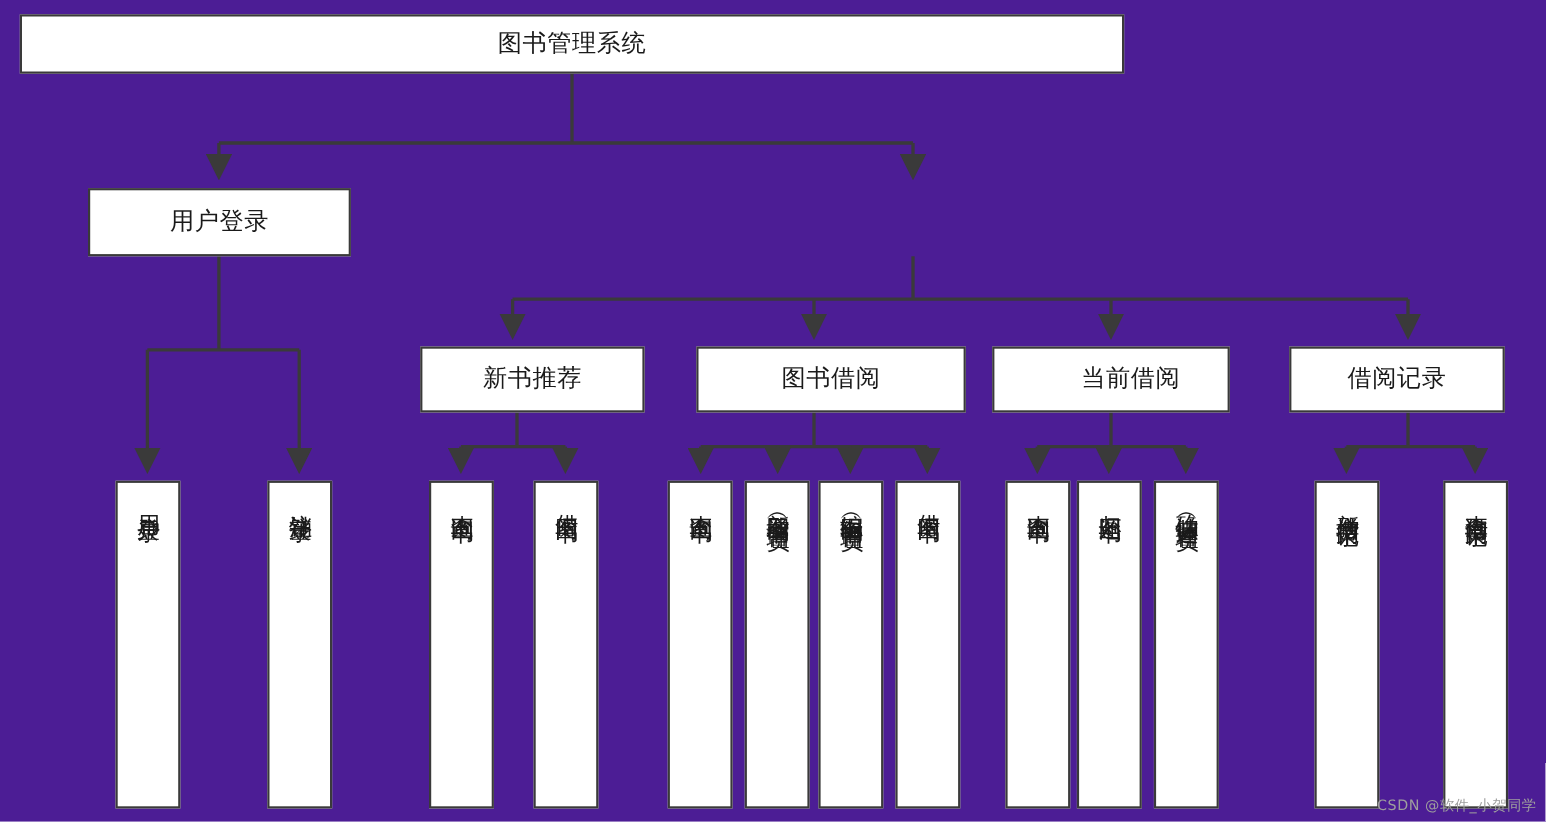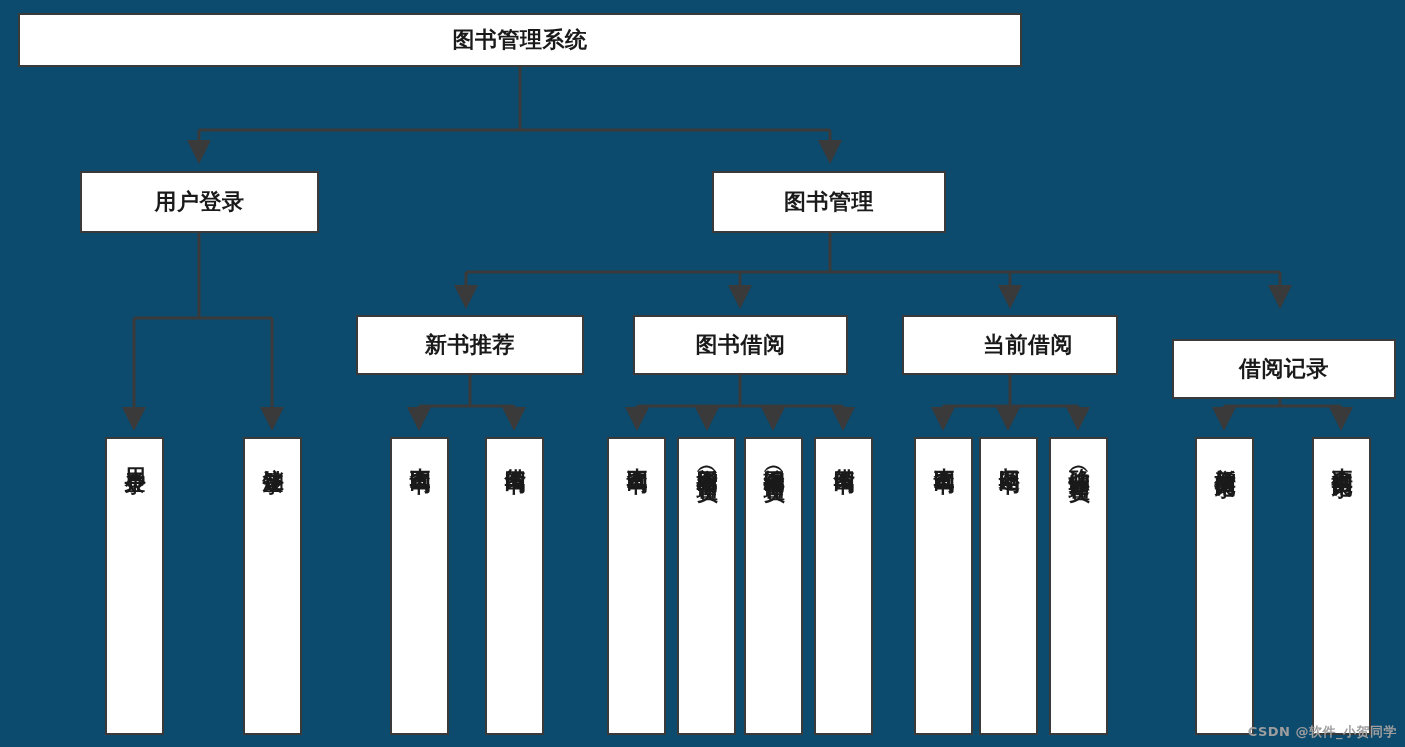--- a/index.html
+++ b/index.html
@@ -8,23 +8,22 @@
     padding: 0;
     background: #ffffff;
   }
   body {
     font-family: "DejaVu Sans", "Liberation Sans", sans-serif;
   }
   #canvas {
     position: relative;
     width: 1405px;
     height: 747px;
-    background: #0c4a6e;
+    background: #4c1d95;
     overflow: hidden;
-    font-weight: bold;
   }
   svg.edges {
     position: absolute;
     left: 0;
     top: 0;
     width: 1405px;
     height: 747px;
     pointer-events: none;
   }
   .node {
@@ -132,34 +131,31 @@
     </g>
   </svg>
 
   <div class="node root h" style="left:18px; top:13px; width:1004px; height:54px;">
     <span class="label">图书管理系统</span>
   </div>
 
   <div class="node h" style="left:80px; top:171px; width:239px; height:62px;">
     <span class="label">用户登录</span>
   </div>
-  <div class="node h" style="left:712px; top:171px; width:234px; height:62px;">
-    <span class="label">图书管理</span>
-  </div>
-
-  <div class="node h" style="left:356px; top:315px; width:228px; height:60px;">
+
+  <div class="node h" style="left:382px; top:315px; width:204px; height:60px;">
     <span class="label">新书推荐</span>
   </div>
-  <div class="node h" style="left:633px; top:315px; width:215px; height:60px;">
+  <div class="node h" style="left:633px; top:315px; width:245px; height:60px;">
     <span class="label">图书借阅</span>
   </div>
   <div class="node h" style="left:902px; top:315px; width:216px; height:60px;padding-left:36px;">
     <span class="label">当前借阅</span>
   </div>
-  <div class="node h" style="left:1172px; top:315px; width:224px; height:60px;margin-top:24px;">
+  <div class="node h" style="left:1172px; top:315px; width:196px; height:60px;">
     <span class="label">借阅记录</span>
   </div>
 
   <div class="node v" style="left:105px; top:437px; width:59px; height:298px;">
     <span class="label">用户登录</span>
   </div>
   <div class="node v" style="left:243px; top:437px; width:59px; height:298px;">
     <span class="label">注销登录</span>
   </div>
 

